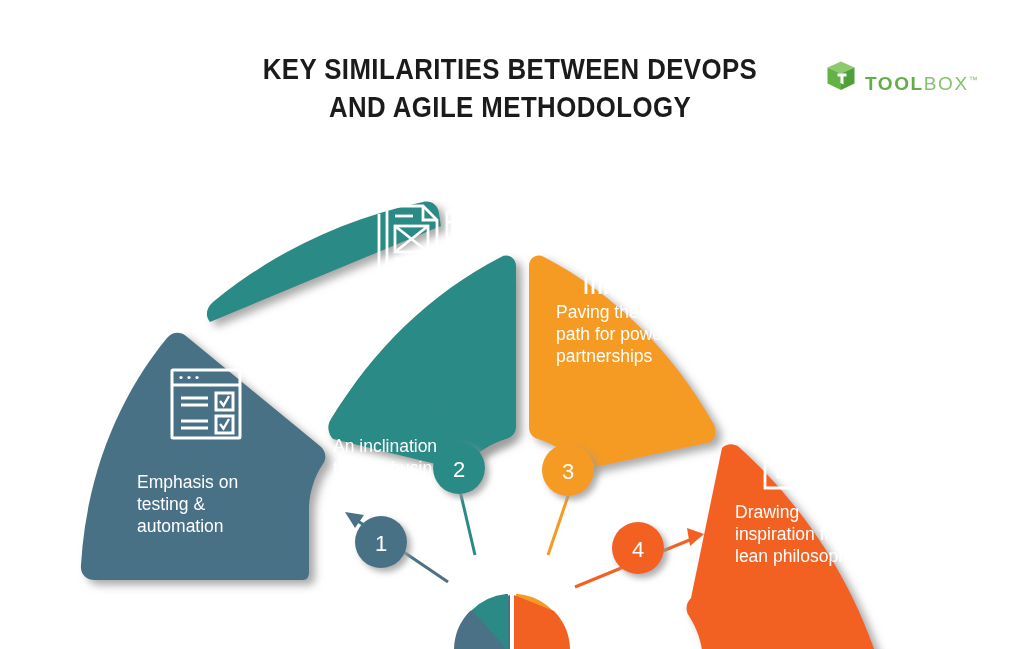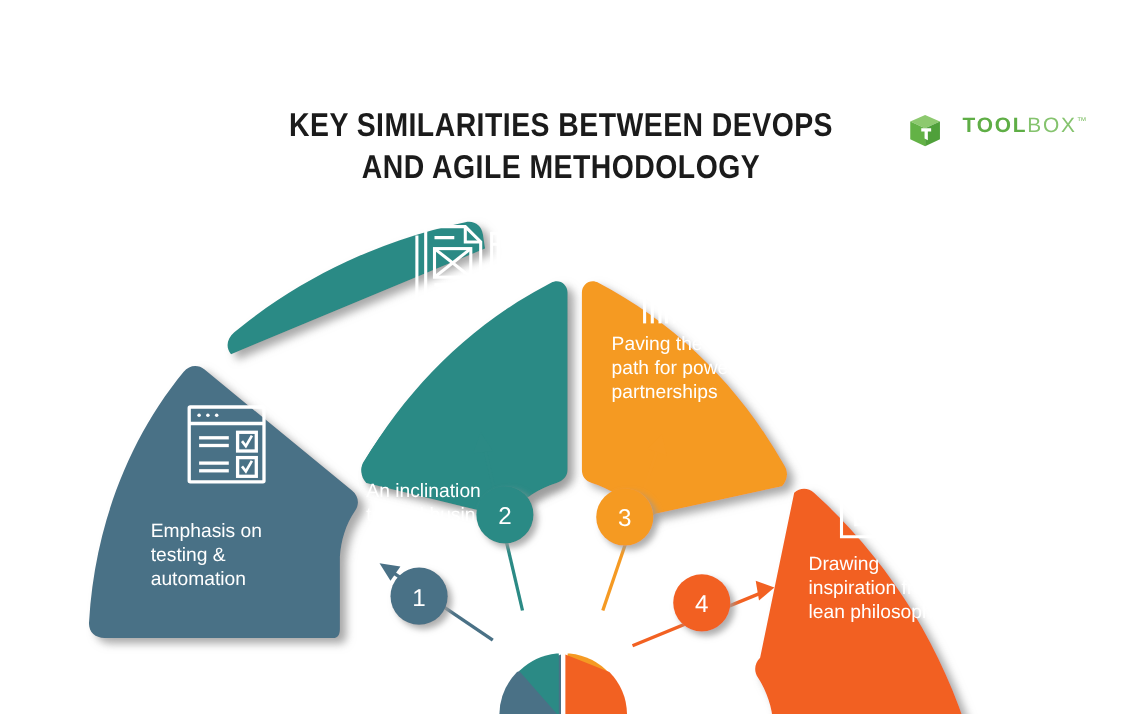--- a/index.html
+++ b/index.html
@@ -17,21 +17,20 @@
     background: #ffffff;
   }
 
   
   #header {
     position: absolute;
     left: 0;
     top: 0;
     width: 928px;
     height: 150px;
-    margin-top: 46px;
   }
   #page-title {
     position: absolute;
     left: 180px;
     top: 50px;
     width: 660px;
     text-align: center;
     font-family: "Liberation Sans Narrow", "Liberation Sans", sans-serif;
     font-weight: bold;
     font-size: 30px;
@@ -47,22 +46,22 @@
     white-space: nowrap;
   }
 
   
   #brand-logo {
     position: absolute;
     left: 826px;
     top: 58px;
     height: 34px;
     display: flex;
-    align-items: flex-start;
-    gap: 19px;
+    align-items: flex-end;
+    gap: 9px;
   }
   #brand-logo .logo-mark {
     width: 30px;
     height: 31px;
     display: block;
   }
   #brand-logo .logo-wordmark {
     font-family: "Liberation Sans", sans-serif;
     font-size: 19px;
     letter-spacing: 1.6px;

